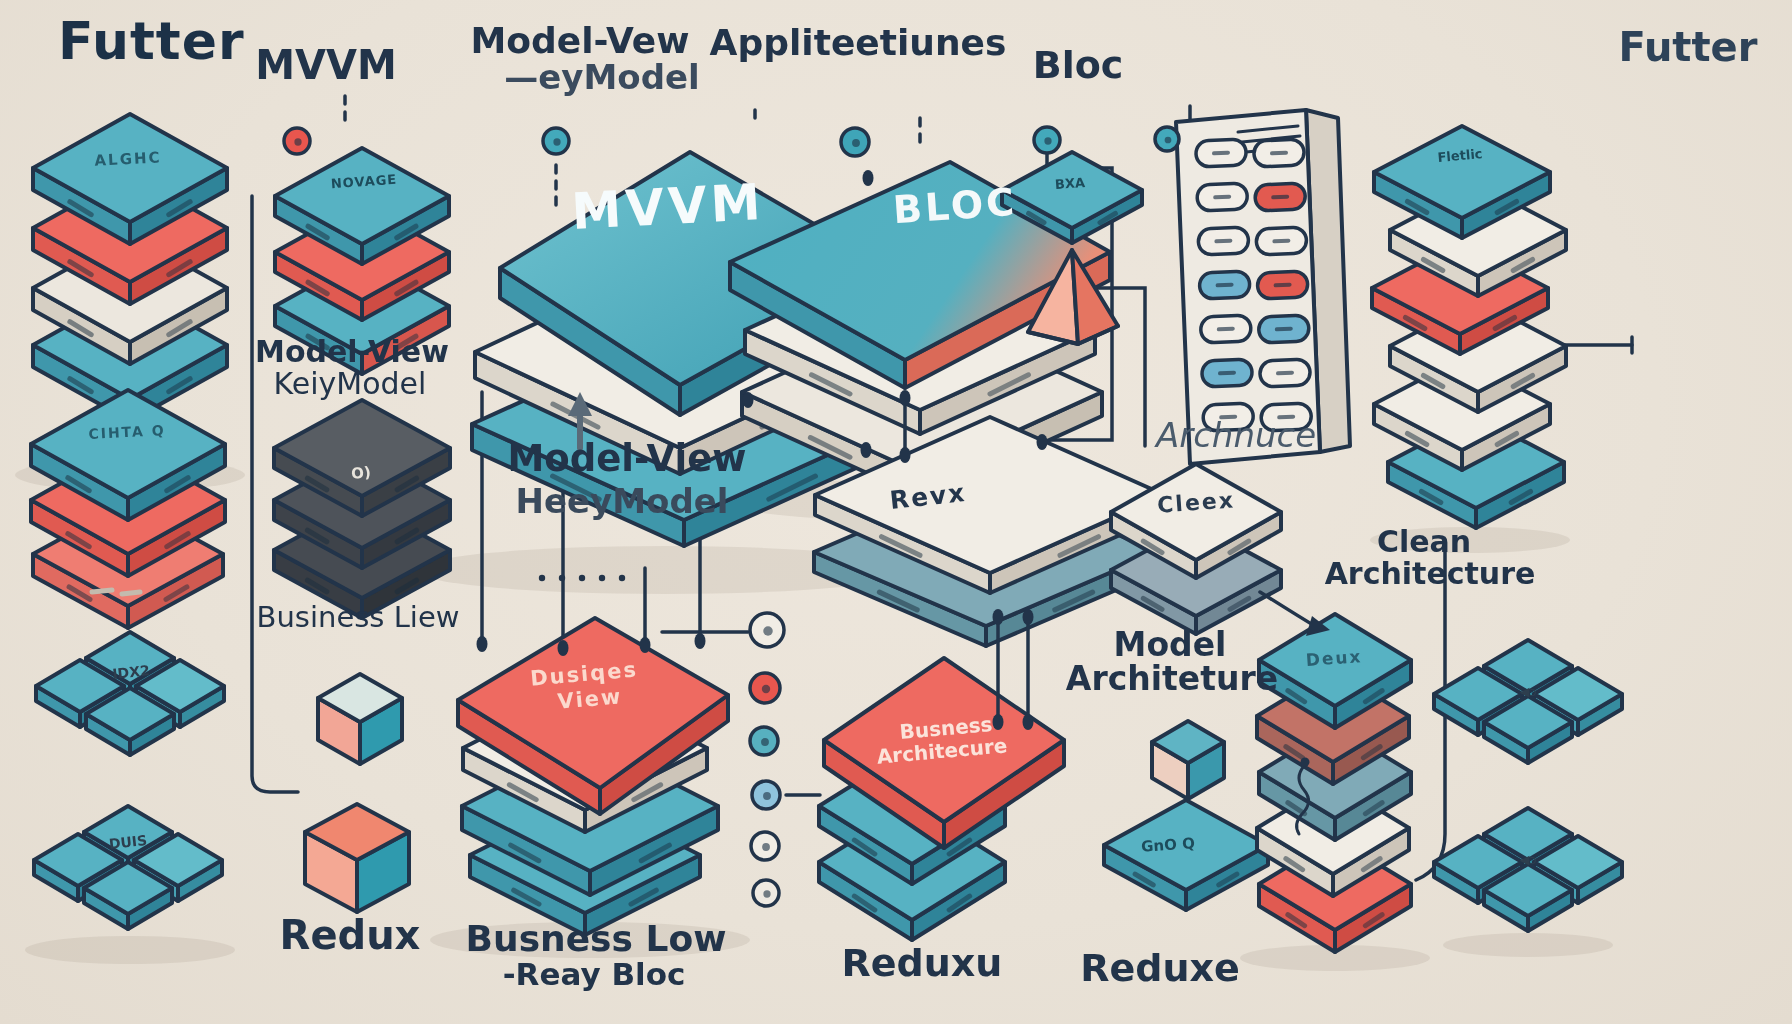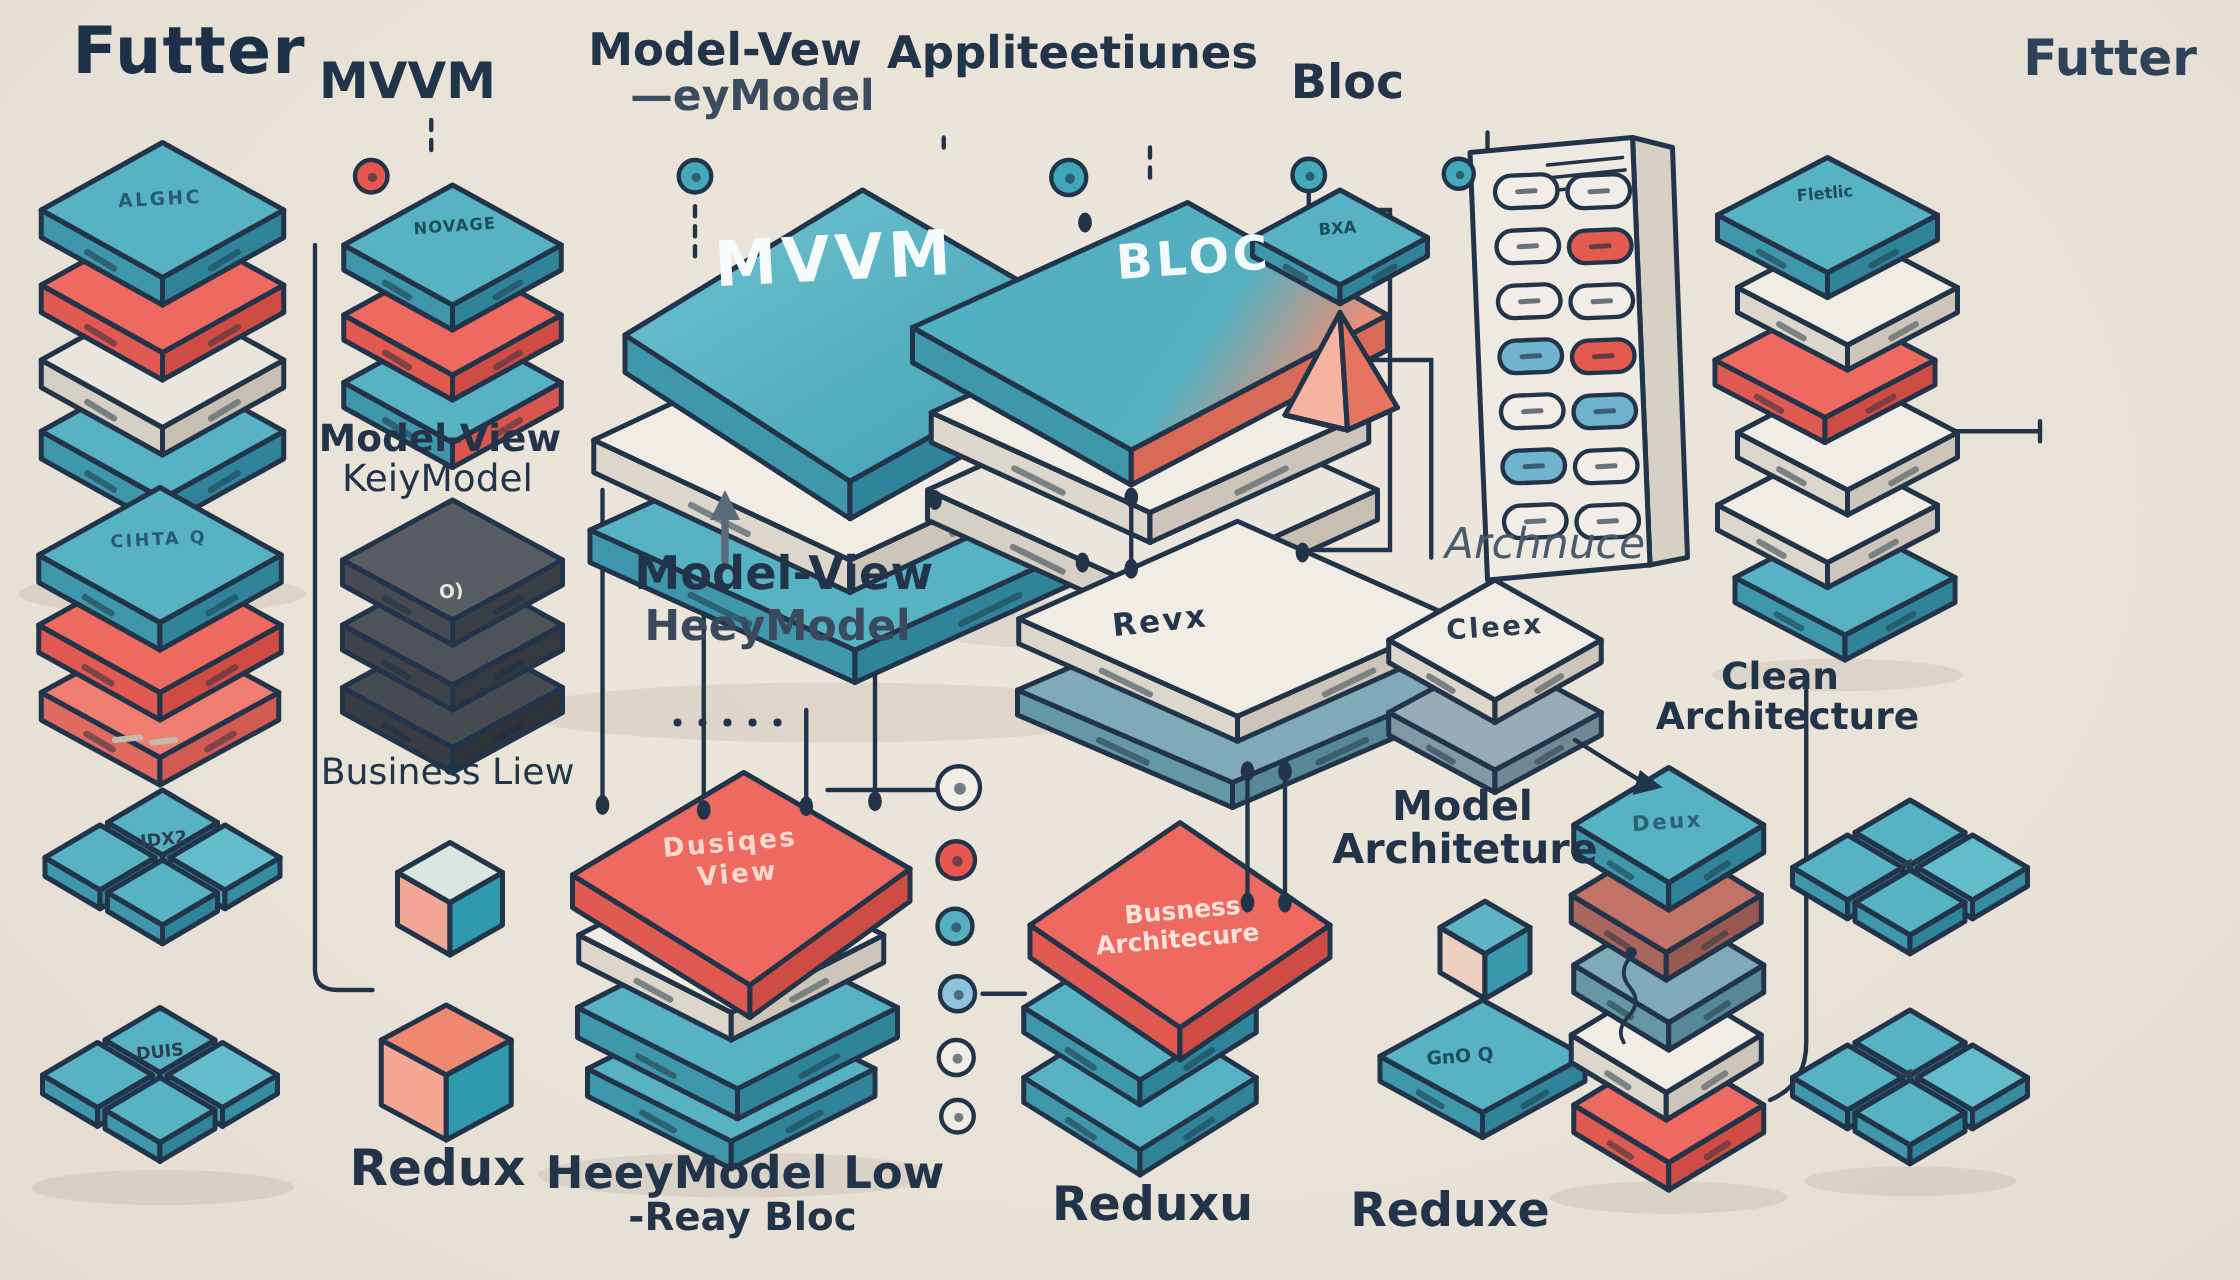--- a/index.html
+++ b/index.html
@@ -478,21 +478,21 @@
   <div class="lbl" style="left:1078px;top:46px;font-size:38px;font-weight:700;">Bloc</div>
   <div class="lbl" style="left:1688px;top:26px;font-size:40px;font-weight:600;color:#2e4359;">Futter</div>
 
   <div class="lbl" style="left:352px;top:336px;font-size:30px;font-weight:800;">Model-View</div>
   <div class="lbl" style="left:350px;top:368px;font-size:30px;font-weight:400;">KeiyModel</div>
   <div class="lbl" style="left:358px;top:602px;font-size:29px;font-weight:400;">Business Liew</div>
   <div class="lbl" style="left:350px;top:914px;font-size:40px;font-weight:800;">Redux</div>
 
   <div class="lbl" style="left:627px;top:440px;font-size:37px;font-weight:800;">Model-View</div>
   <div class="lbl" style="left:622px;top:484px;font-size:34px;font-weight:700;color:#3a4a5c;">HeeyModel</div>
-  <div class="lbl" style="left:596px;top:920px;font-size:36px;font-weight:800;">HeeyModel Low</div>
+  <div class="lbl" style="left:596px;top:920px;font-size:36px;font-weight:800;">Busness Low</div>
   <div class="lbl" style="left:594px;top:958px;font-size:31px;font-weight:700;">-Reay Bloc</div>
 
   <div class="lbl" style="left:922px;top:944px;font-size:38px;font-weight:800;">Reduxu</div>
   <div class="lbl" style="left:1236px;top:418px;font-size:34px;font-weight:500;color:#4a5b6c;font-style:italic;">Archnuce</div>
   <div class="lbl" style="left:1424px;top:526px;font-size:30px;font-weight:800;">Clean</div>
   <div class="lbl" style="left:1430px;top:558px;font-size:30px;font-weight:800;">Architecture</div>
   <div class="lbl" style="left:1170px;top:628px;font-size:33px;font-weight:800;">Model</div>
   <div class="lbl" style="left:1172px;top:662px;font-size:33px;font-weight:800;">Architeture</div>
   <div class="lbl" style="left:1160px;top:936px;font-size:38px;font-weight:800;margin-top:13px;">Reduxe</div>
 

